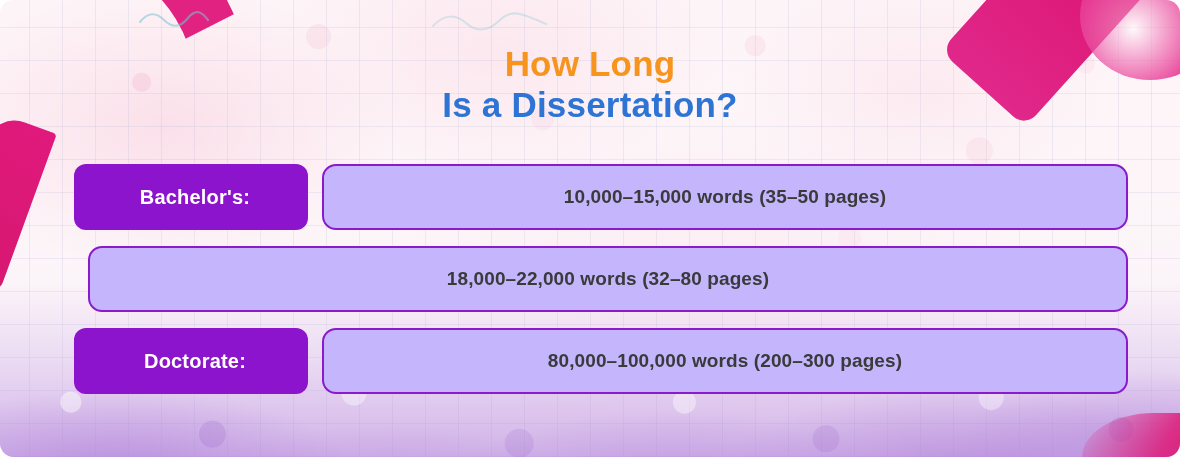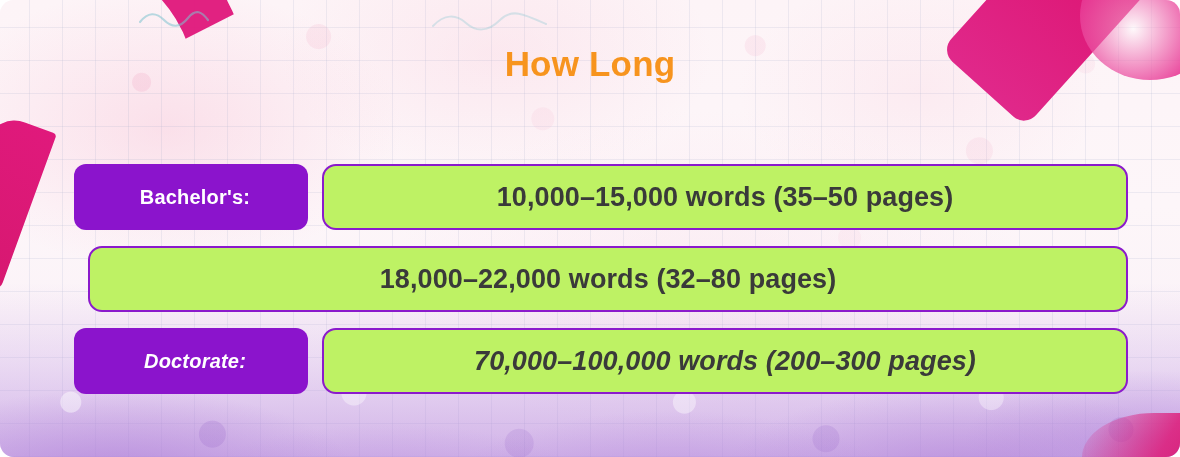--- a/index.html
+++ b/index.html
@@ -195,49 +195,49 @@
     left: 74px;
     top: 164px;
     width: 1054px;
   }
   .row {
     display: flex;
     align-items: stretch;
     height: 66px;
     margin-bottom: 16px;
   }
-  .row:last-child { margin-bottom: 16px; font-style: italic; }
+  .row:last-child { margin-bottom: 16px; }
 
   .row-label {
     width: 234px;
     flex: 0 0 234px;
     background: #8b14cc;
     border-radius: 12px;
     display: flex;
     align-items: center;
     justify-content: center;
     color: #ffffff;
     font-size: 20px;
     font-weight: 700;
     letter-spacing: .2px;
     box-sizing: border-box;
     padding-left: 8px;
   }
 
   .row-value {
     flex: 1 1 auto;
     margin-left: 14px;
-    background: #bef264;
+    background: #c4b5fd;
     border: 2px solid #8b1acc;
     border-radius: 14px;
     display: flex;
     align-items: center;
     justify-content: center;
     color: #3a3a3a;
-    font-size: 27px;
+    font-size: 19px;
     font-weight: 700;
     letter-spacing: .1px;
     box-sizing: border-box;
   }
 </style>
 </head>
 <body>
 
 <div id="infographic-card">
 
@@ -257,33 +257,34 @@
     <path d="M2 14 C 10 4, 18 4, 26 12 S 42 20, 50 10 S 64 4, 70 12" fill="none" stroke="#7fc4cf" stroke-width="2.2" stroke-linecap="round"></path>
   </svg>
   <svg id="deco-squiggle-right" viewBox="0 0 120 28">
     <path d="M3 18 C 14 6, 26 6, 36 15 S 58 24, 70 12 S 94 6, 116 16" fill="none" stroke="#7fc4cf" stroke-width="2" stroke-linecap="round"></path>
   </svg>
 
   <div id="content">
 
     <div id="title-block">
       <span id="title-line-1">How Long</span>
+      <span id="title-line-2">Is a Dissertation?</span>
     </div>
 
     <div id="rows">
 
       <div class="row">
         <div class="row-label">Bachelor's:</div>
         <div class="row-value">10,000–15,000 words (35–50 pages)</div>
       </div>
 
       <div class="row">
         <div class="row-value">18,000–22,000 words (32–80 pages)</div>
       </div>
 
       <div class="row">
         <div class="row-label">Doctorate:</div>
-        <div class="row-value">70,000–100,000 words (200–300 pages)</div>
+        <div class="row-value">80,000–100,000 words (200–300 pages)</div>
       </div>
 
     </div>
   </div>
 </div>
 
 </body></html>

